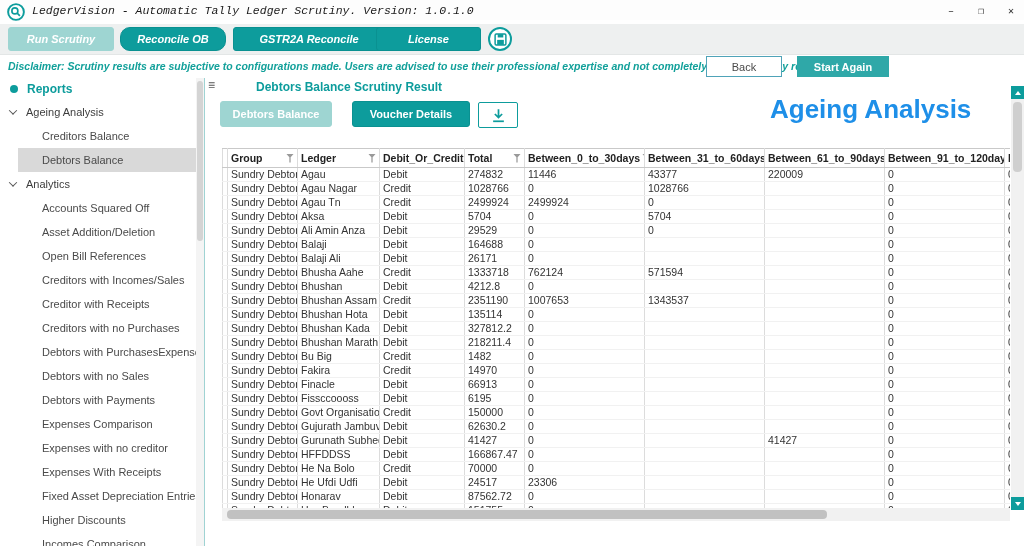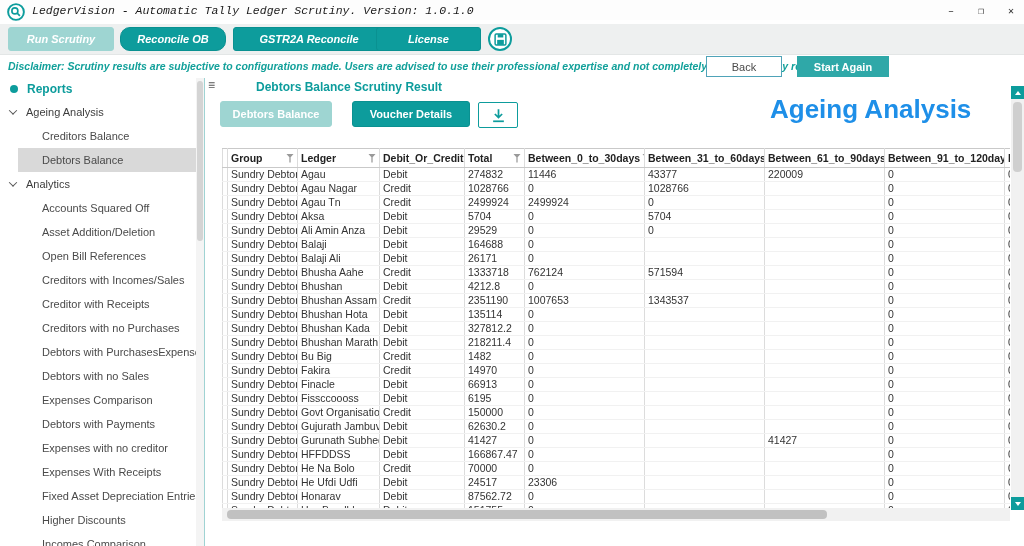--- a/index.html
+++ b/index.html
@@ -131,22 +131,22 @@
           <span>Analytics</span>
         </div>
         <div class="tree-item">Accounts Squared Off</div>
         <div class="tree-item">Asset Addition/Deletion</div>
         <div class="tree-item">Open Bill References</div>
         <div class="tree-item">Creditors with Incomes/Sales</div>
         <div class="tree-item">Creditor with Receipts</div>
         <div class="tree-item">Creditors with no Purchases</div>
         <div class="tree-item">Debtors with PurchasesExpenses</div>
         <div class="tree-item">Debtors with no Sales</div>
+        <div class="tree-item">Debtors with Payments</div>
         <div class="tree-item">Expenses Comparison</div>
-        <div class="tree-item">Debtors with Payments</div>
         <div class="tree-item">Expenses with no creditor</div>
         <div class="tree-item">Expenses With Receipts</div>
         <div class="tree-item">Fixed Asset Depreciation Entries</div>
         <div class="tree-item">Higher Discounts</div>
         <div class="tree-item">Incomes Comparison</div>
       </div>
   </div>
   <div class="sb-scroll">
       <div class="sb-thumb"></div>
     </div>

